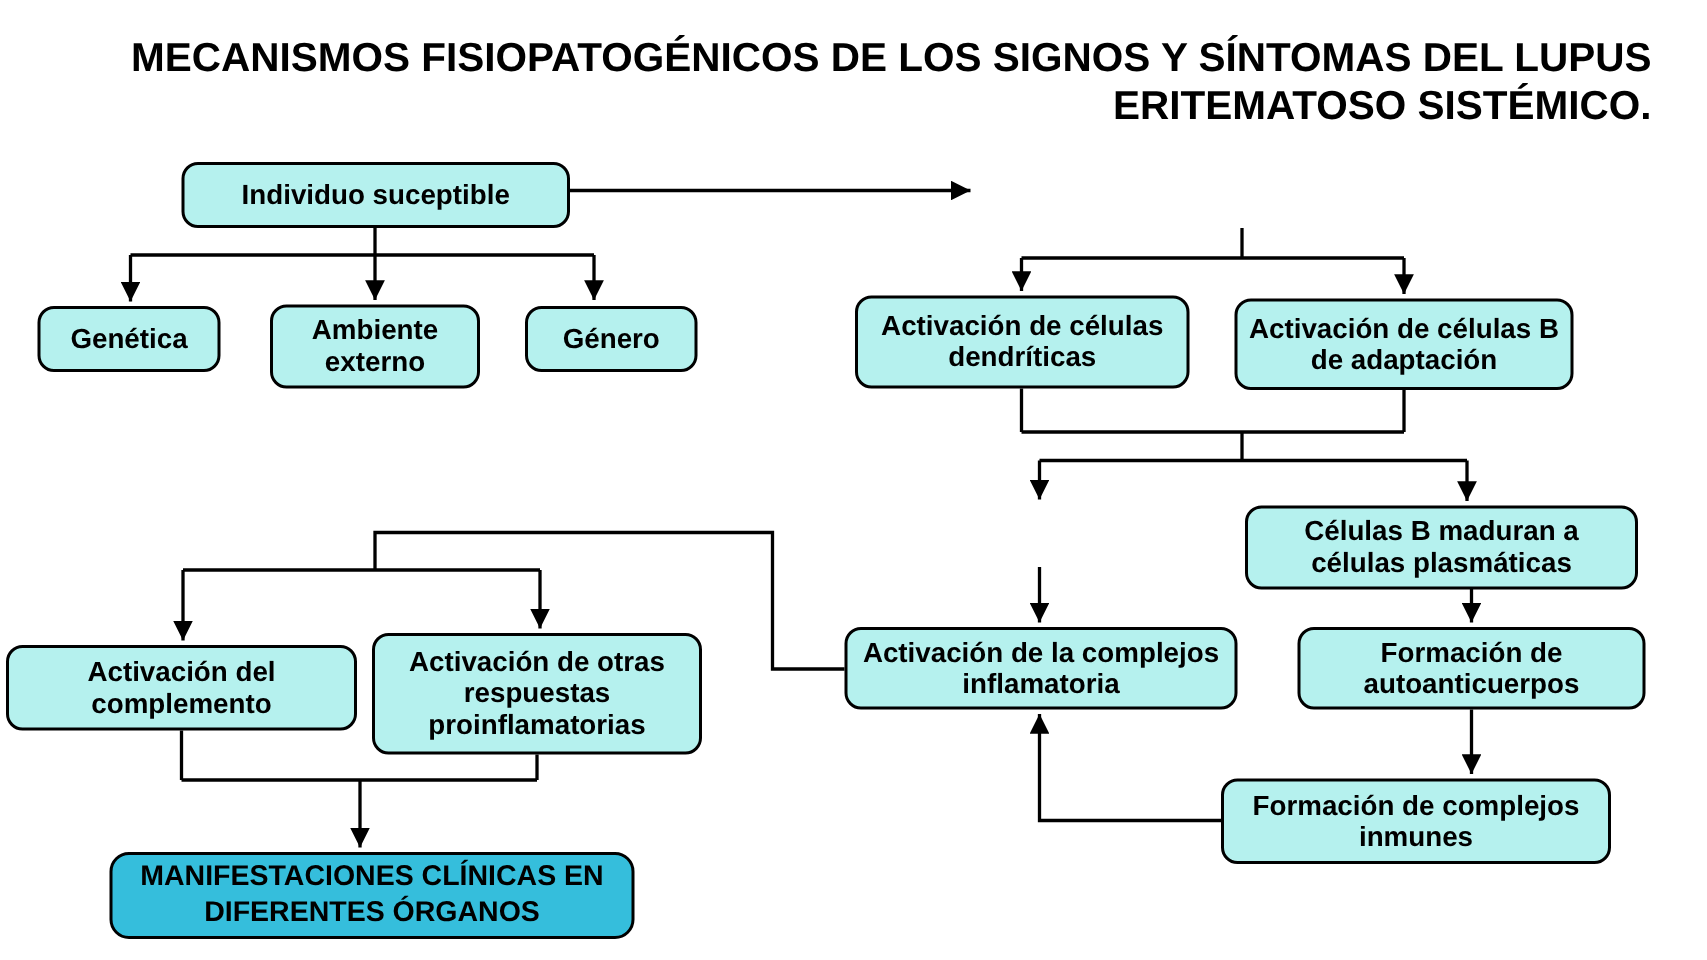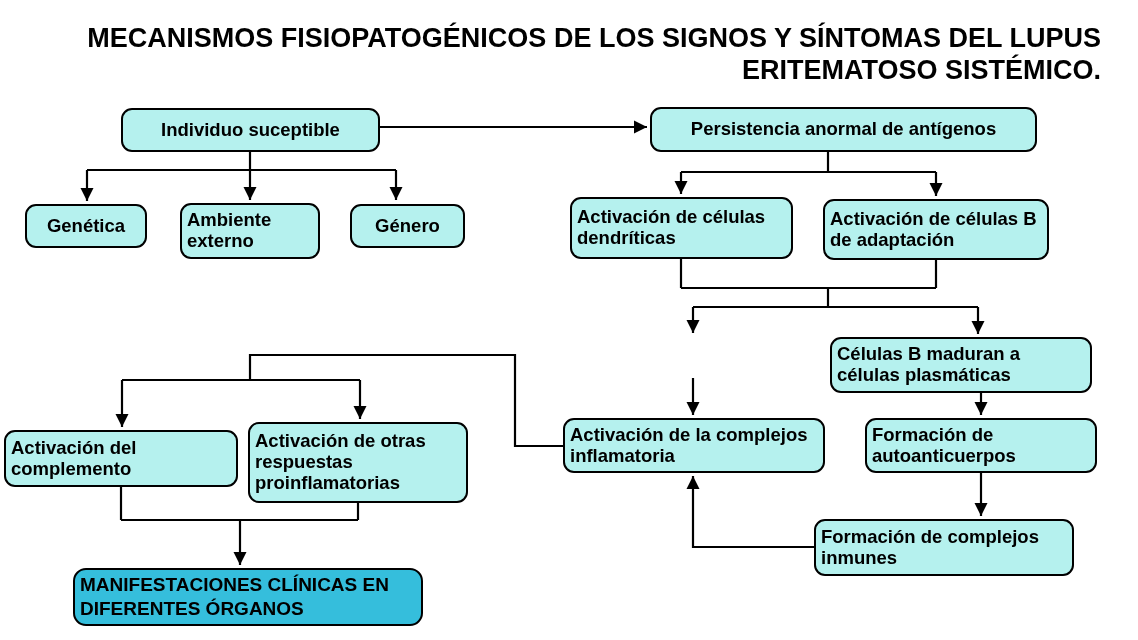--- a/index.html
+++ b/index.html
@@ -43,20 +43,21 @@
   .arrowhead {
     fill: var(--arrow, #000);
     stroke: none;
   }
   .node {
     position: absolute;
     box-sizing: border-box;
     display: flex;
     align-items: center;
     justify-content: center;
+    text-align: center;
     background: var(--node-fill, #b5f1ee);
     border: 2.5px solid var(--node-border, #000);
     border-radius: 11px;
     font-weight: bold;
     font-size: 18.5px;
     line-height: 1.12;
     color: var(--text, #000);
     padding: 20px 5px;
   }
   .node.highlight {
@@ -116,23 +117,20 @@
     <path class="edge" d="M121 487 V520"></path>
     <path class="edge" d="M358 503 V520"></path>
     <path class="edge" d="M121 520 H358"></path>
     <path class="edge" d="M240 520 V565" marker-end="url(#arr)"></path>
   </svg>
 
   <div class="node" style="left:121px; top:108px; width:259px; height:37px;">
     <span>Individuo suceptible</span>
   </div>
 
-  <div class="node" style="left:650px; top:107px; width:387px; height:45px;">
-    <span>Persistencia anormal de antígenos</span>
-  </div>
 
   <div class="node" style="left:180px; top:203px; width:140px; height:56px;">
     <span>Ambiente externo</span>
   </div>
 
   <div class="node" style="left:25px; top:204px; width:122px; height:37px;">
     <span>Genética</span>
   </div>
 
   <div class="node" style="left:350px; top:204px; width:115px; height:37px;">

